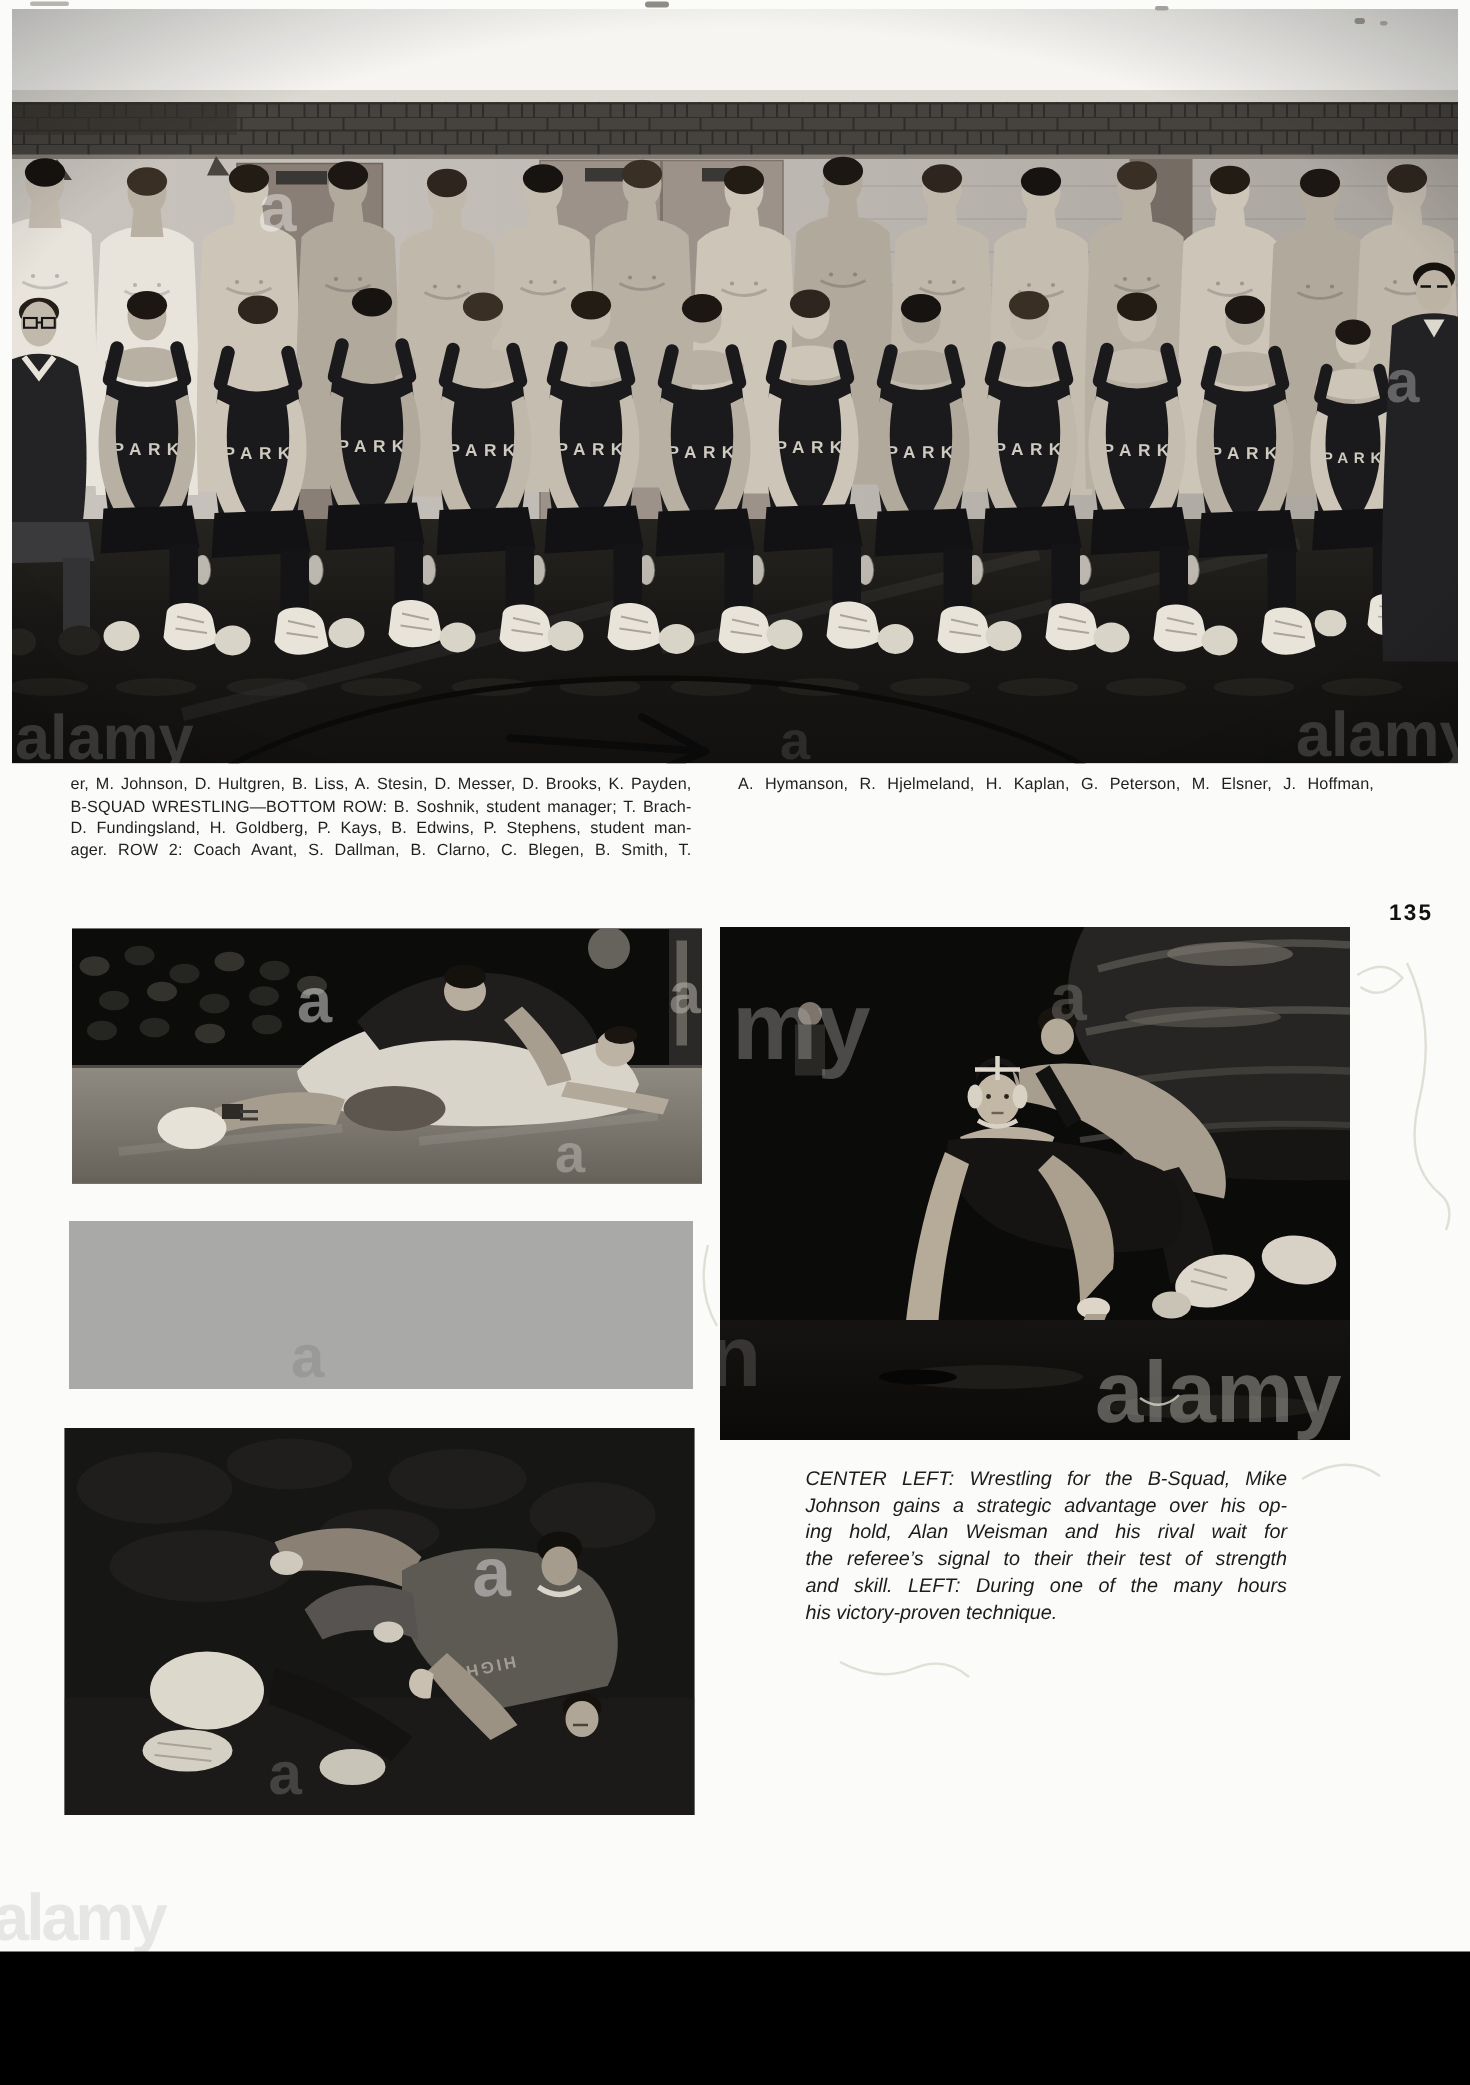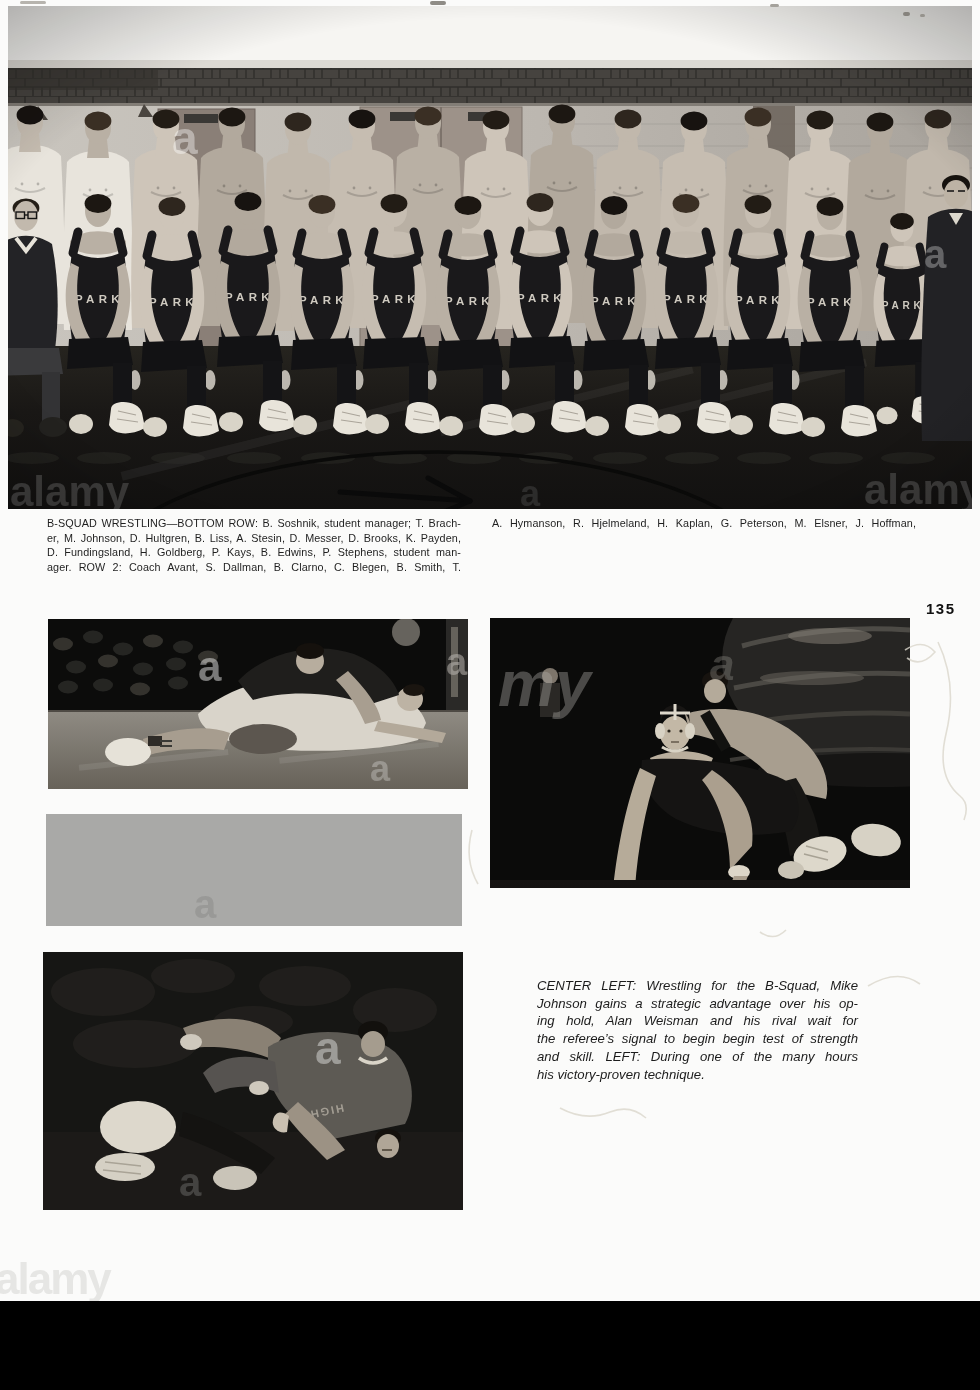--- a/index.html
+++ b/index.html
@@ -207,22 +207,22 @@
 
   <svg class="abs" style="left:0;top:0;" width="980" height="22">
     <rect x="20" y="1" width="26" height="3" rx="1.5" fill="#b7b4ae"></rect>
     <rect x="430" y="1" width="16" height="4" rx="2" fill="#8f8c86"></rect>
     <rect x="770" y="4" width="9" height="3" rx="1.5" fill="#a5a29c"></rect>
     <rect x="903" y="12" width="7" height="4" rx="2" fill="#86837d"></rect>
     <rect x="920" y="14" width="5" height="3" rx="1.5" fill="#96938d"></rect>
   </svg>
 
   <div class="abs caption" style="left:47px;top:516px;width:414px;">
+    <div class="cap-line">er, M. Johnson, D. Hultgren, B. Liss, A. Stesin, D. Messer, D. Brooks, K. Payden,</div>
     <div class="cap-line">B-SQUAD WRESTLING—BOTTOM ROW: B. Soshnik, student manager; T. Brach-</div>
-    <div class="cap-line">er, M. Johnson, D. Hultgren, B. Liss, A. Stesin, D. Messer, D. Brooks, K. Payden,</div>
     <div class="cap-line">D. Fundingsland, H. Goldberg, P. Kays, B. Edwins, P. Stephens, student man-</div>
     <div class="cap-line">ager. ROW 2: Coach Avant, S. Dallman, B. Clarno, C. Blegen, B. Smith, T.</div>
   </div>
   <div class="abs caption" style="left:492px;top:516px;width:424px;">
     <div class="cap-line">A. Hymanson, R. Hjelmeland, H. Kaplan, G. Peterson, M. Elsner, J. Hoffman,</div>
   </div>
 
   <div class="photo-frame" style="left:48px;top:619px;width:420px;height:170px;">
     <svg width="420" height="170" viewBox="0 0 420 170">
       <defs>
@@ -279,21 +279,21 @@
       <g class="wm" font-family="Liberation Sans, sans-serif">
         <text x="150" y="62" font-size="42" fill="rgba(255,255,255,.45)">a</text>
         <text x="398" y="56" font-size="38" fill="rgba(185,182,176,.55)">a</text>
         <text x="322" y="162" font-size="36" fill="rgba(255,255,255,.28)">a</text>
       </g>
     </svg>
   </div>
 
   <div class="abs page-number" style="left:926px;top:600px;">135</div>
 
-  <div class="photo-frame" style="left:490px;top:618px;width:420px;height:270px;font-style:italic;">
+  <div class="photo-frame" style="left:480px;top:618px;width:420px;height:342px;">
     <svg width="420" height="342" viewBox="0 0 420 342">
       <defs>
         <linearGradient id="matR" x1="0" y1="0" x2="0" y2="1">
           <stop offset="0" stop-color="#161412"></stop>
             <stop offset="1" stop-color="#0b0a09"></stop>
         </linearGradient>
       </defs>
       <rect width="420" height="342" fill="#0b0b0a"></rect>
 
       <g>
@@ -408,21 +408,21 @@
         <text x="272" y="112" font-size="46" fill="rgba(255,255,255,.40)">a</text>
         <text x="136" y="244" font-size="40" fill="rgba(255,255,255,.18)">a</text>
       </g>
     </svg>
   </div>
 
   <div class="abs caption-italic" style="left:492px;top:977px;width:366px;">
     <div class="cap-line">CENTER LEFT: Wrestling for the B-Squad, Mike</div>
     <div class="cap-line">Johnson gains a strategic advantage over his op-</div>
     <div class="cap-line">ing hold, Alan Weisman and his rival wait for</div>
-    <div class="cap-line">the referee’s signal to begin begin test of strength</div>
+    <div class="cap-line">the referee’s signal to their their test of strength</div>
     <div class="cap-line">and skill. LEFT: During one of the many hours</div>
     <div class="cap-line last">his victory-proven technique.</div>
   </div>
 
   <svg class="abs" style="left:0;top:0;pointer-events:none;" width="980" height="1390">
     <g fill="none" stroke="#dbd7cc" stroke-width="1.6" opacity=".8">
       <path d="M905,650 q18,-12 30,2 q-14,16 -28,6"></path>
       <path d="M938,642 q20,42 8,92 q-10,42 14,62 q10,8 4,24"></path>
       <path d="M868,986 q30,-18 52,-2"></path>
       <path d="M560,1108 q26,14 50,4 q20,-8 36,6"></path>

